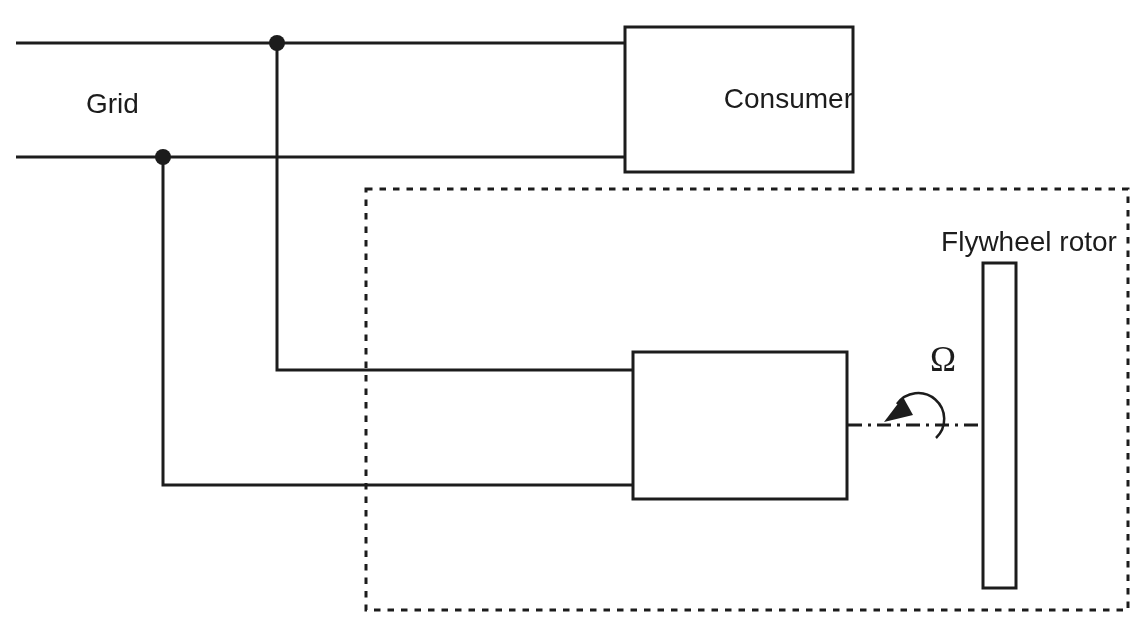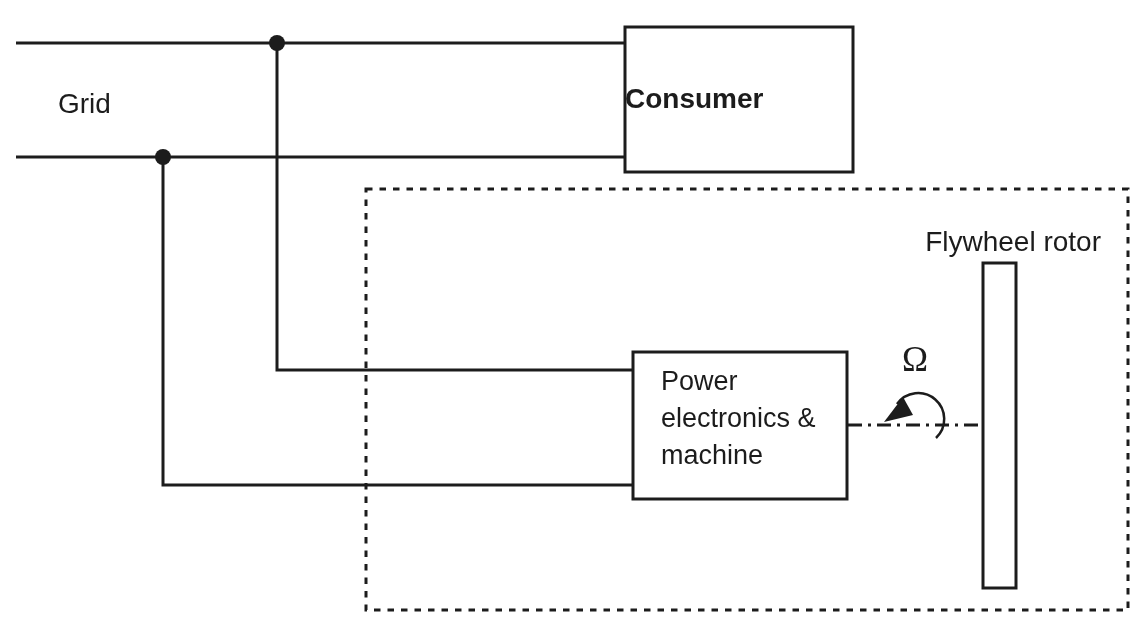--- a/index.html
+++ b/index.html
@@ -37,34 +37,34 @@
   }
   .diagram-svg .boxfill {
     fill: #ffffff;
   }
   .label {
     position: absolute;
     color: var(--line-color, #1c1c1c);
     font-size: 28px;
     line-height: 1.15;
     white-space: nowrap;
+    margin-left: 28px;
   }
   .label.centered {
-    text-align: right;
+    text-align: center;
   }
   .consumer-label-wrap {
     position: absolute;
     left: 625px;
     top: 27px;
     width: 228px;
     height: 145px;
     display: flex;
     align-items: center;
-    justify-content: flex-start;
-    font-weight: bold;
+    justify-content: flex-end;
   }
   .power-label {
     left: 661px;
     top: 363px;
     font-size: 27px;
     line-height: 37px;
     white-space: pre-line;
   }
   .grid-label { left: 58px; top: 88px; }
   .flywheel-label { left: 901px; top: 226px; width: 200px; }
@@ -107,22 +107,19 @@
 
     <rect class="stroke boxfill" x="983" y="263" width="33" height="325"></rect>
   </svg>
 
   <div class="label grid-label">Grid</div>
 
   <div class="consumer-label-wrap">
     <span class="label" style="position:static">Consumer</span>
   </div>
 
-  <div class="label power-label">Power
-electronics &amp;
-machine</div>
 
   <div class="label omega-label">Ω</div>
 
   <div class="label centered flywheel-label">Flywheel rotor</div>
 
 
 </div>
 
 </body></html>

